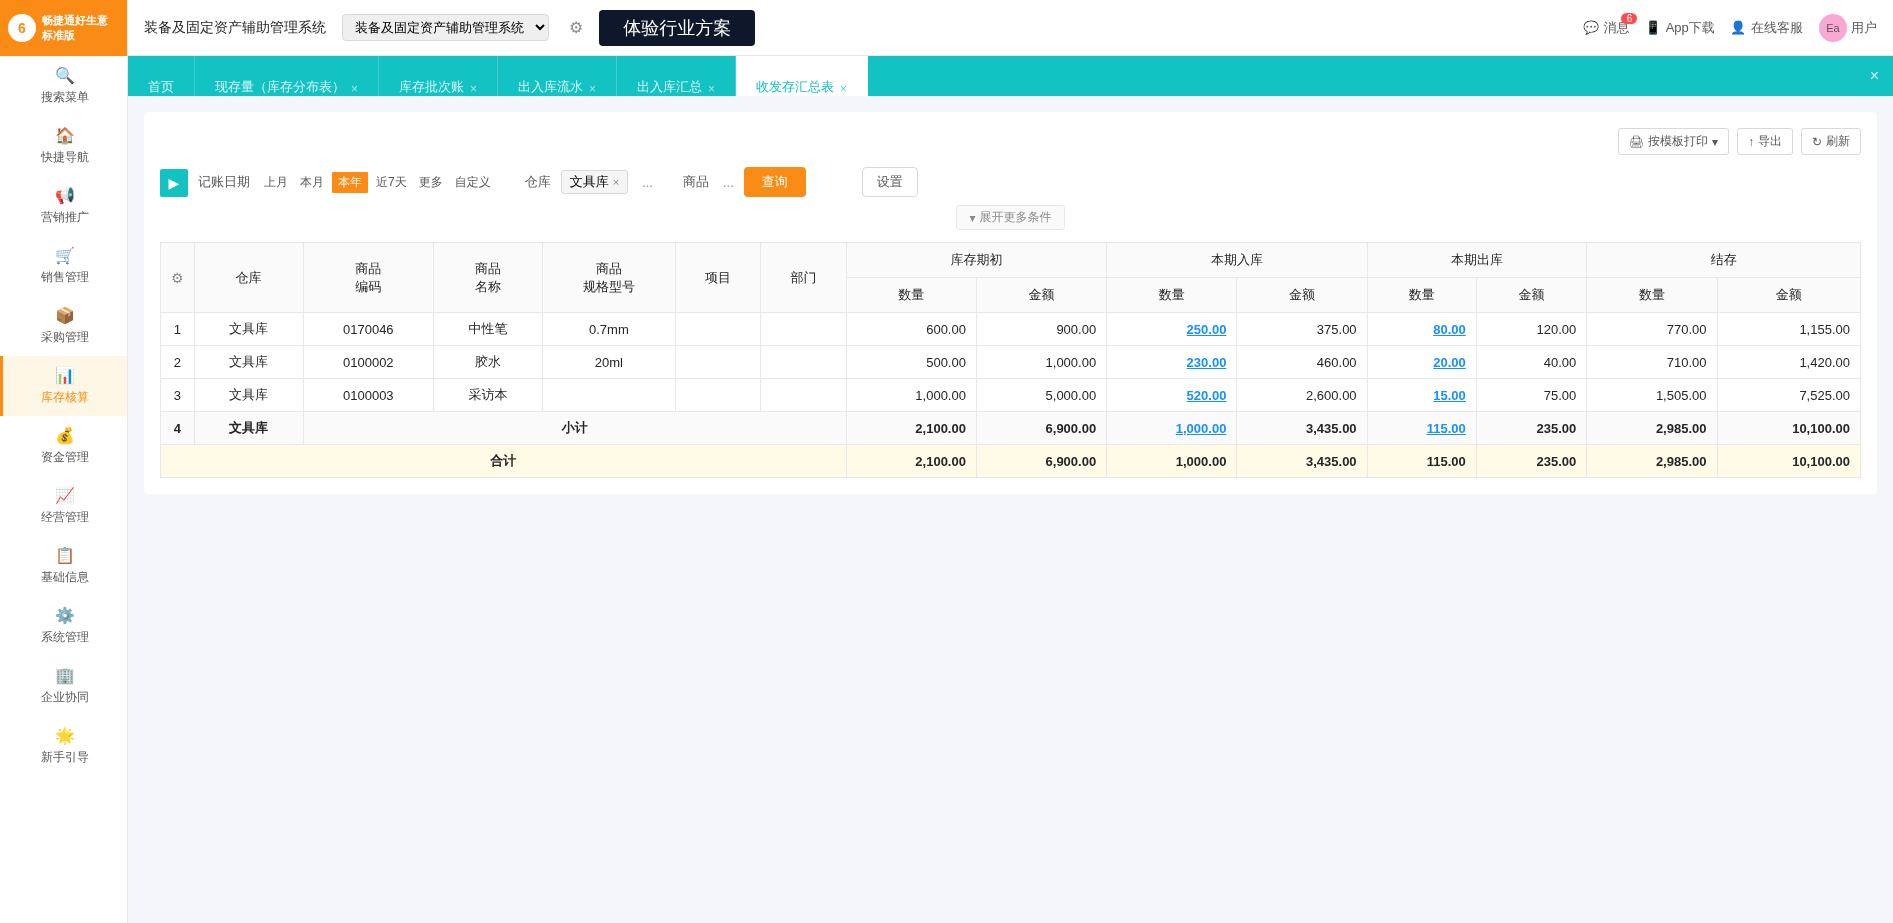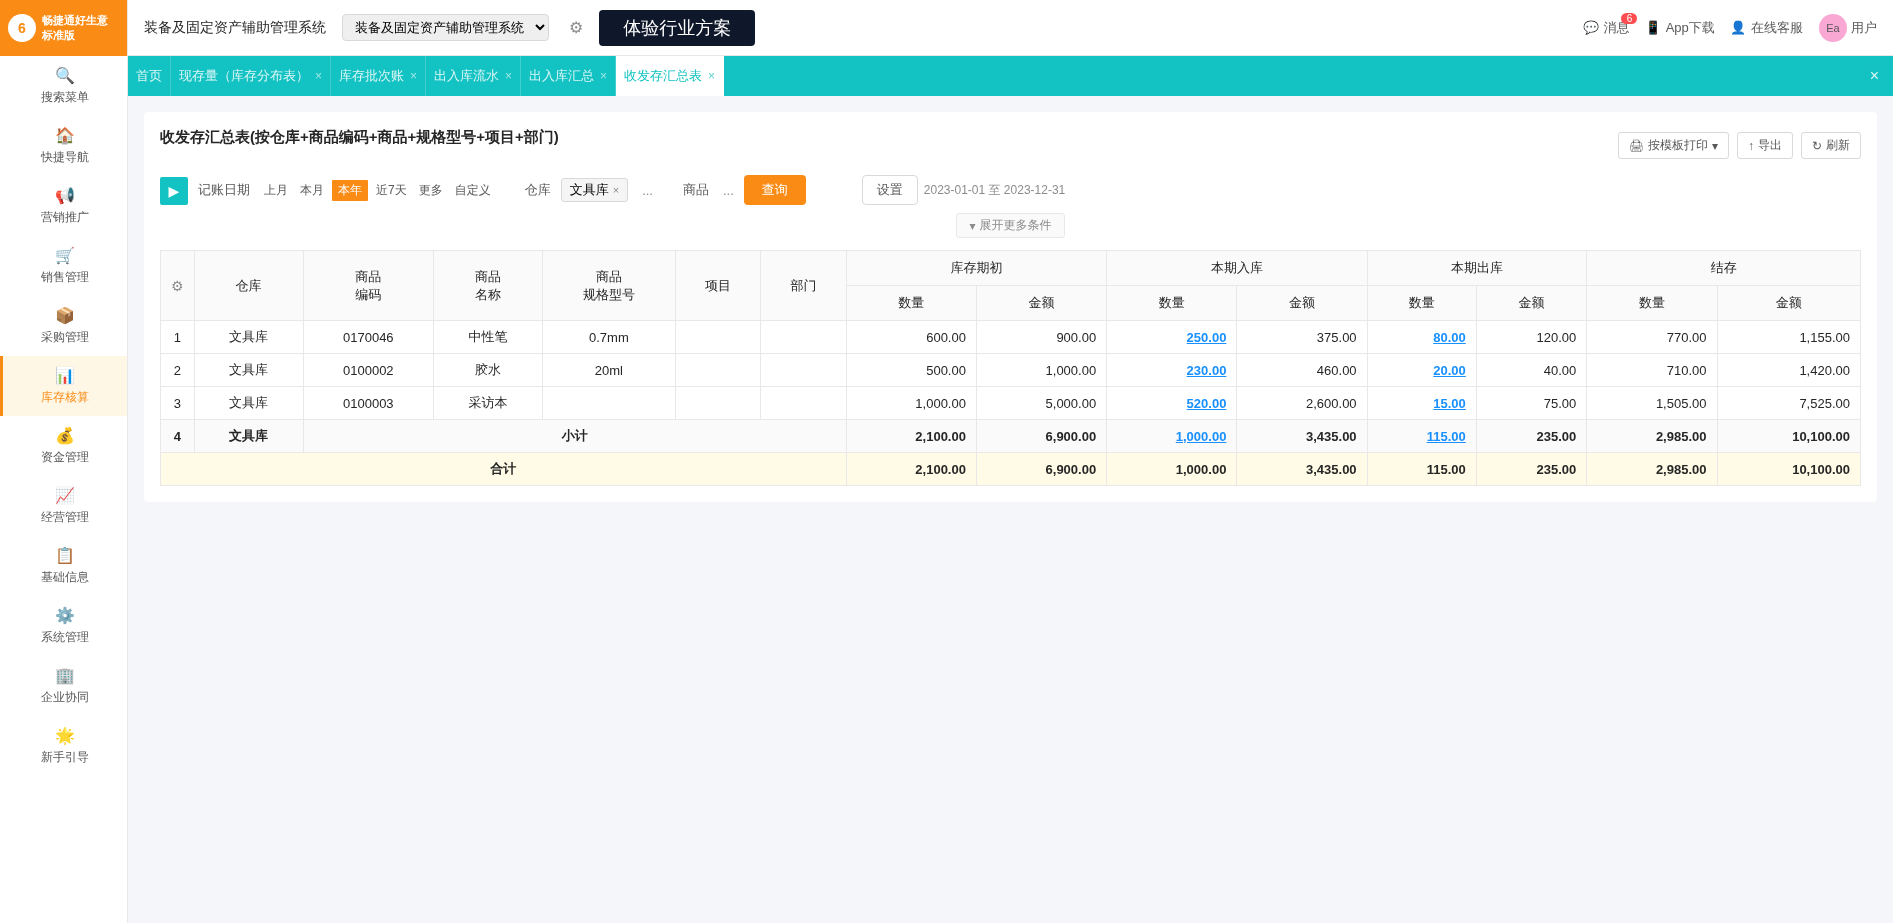--- a/index.html
+++ b/index.html
@@ -24,21 +24,21 @@
     .header-select { border: 1px solid #d9d9d9; border-radius: 4px; padding: 4px 8px; font-size: 13px; }
     .header-gear { color: #8c8c8c; font-size: 16px; cursor: pointer; margin-left: 4px; }
     .experience-btn { background: #0f172a; color: #fff; border: none; border-radius: 4px; padding: 6px 24px; font-size: 18px; cursor: pointer; }
     .header-right { margin-left: auto; display: flex; align-items: center; gap: 16px; color: #595959; font-size: 13px; }
     .header-right .badge-item { display: flex; align-items: center; gap: 4px; cursor: pointer; position: relative; }
     .badge { background: #ff4d4f; color: #fff; font-size: 10px; border-radius: 8px; padding: 0 4px; min-width: 16px; text-align: center; position: absolute; top: -6px; right: -8px; }
     .user-avatar { width: 28px; height: 28px; background: #f9a8d4; border-radius: 50%; display: flex; align-items: center; justify-content: center; font-size: 11px; color: #595959; }
 
     
     .tab-bar { background: #13c2c2; display: flex; align-items: center; padding: 0; height: 40px; }
-    .tab-item { display: flex; align-items: center; padding: 0 8px; height: 40px; cursor: pointer; color: rgba(255,255,255,0.85); font-size: 13px; gap: 6px; border-right: 1px solid rgba(255,255,255,0.2); }
+    .tab-item { display: flex; align-items: flex-end; padding: 0 20px; height: 40px; cursor: pointer; color: rgba(255,255,255,0.85); font-size: 13px; gap: 6px; border-right: 1px solid rgba(255,255,255,0.2); }
     .tab-item.active { background: #fff; color: #13c2c2; font-weight: 500; }
     .tab-close { font-size: 12px; color: inherit; opacity: 0.7; }
     .tab-bar-close { margin-left: auto; padding: 0 14px; color: rgba(255,255,255,0.85); cursor: pointer; font-size: 16px; }
 
     
     .content { flex: 1; overflow-y: auto; padding: 16px; background: #f5f6fa; }
 
     
     .page-card { background: #fff; border-radius: 4px; padding: 16px; }
     .page-title { font-size: 15px; font-weight: bold; color: #262626; margin-bottom: 16px; }
@@ -189,21 +189,20 @@
         <span>收发存汇总表</span>
         <span class="tab-close">×</span>
       </div>
       <div class="tab-bar-close">×</div>
     </div>
 
   <div class="content">
     <div class="page-card">
 
       <div style="display:flex; align-items:center; margin-bottom:12px;">
-        <span class="page-title">收发存汇总表(按仓库+商品编码+商品+规格型号+项目+部门)</span>
         <div style="margin-left:auto; display:flex; align-items:center; gap:8px;">
           <button class="toolbar-btn" style="border:1px solid #d9d9d9; border-radius:3px; background:#fff; padding:4px 10px; font-size:12px; display:flex; align-items:center; gap:4px;">
             <span>🖨</span>
             <span>按模板打印</span>
             <span>▾</span>
           </button>
           <button class="toolbar-btn" style="border:1px solid #d9d9d9; border-radius:3px; background:#fff; padding:4px 10px; font-size:12px; display:flex; align-items:center; gap:4px;">
             <span>↑</span>
             <span>导出</span>
           </button>
@@ -232,23 +231,20 @@
               <span>文具库</span>
               <span class="tag-close">×</span>
             </div>
             <span class="filter-more">...</span>
             <span style="color:#595959; font-size:13px; margin-left:20px;">商品</span>
             <span class="filter-more">...</span>
             <div style="margin-left:auto; display:flex; gap:8px;">
               <button class="query-btn">查询</button>
               <button class="settings-btn">设置</button>
             </div>
-          </div>
-          <div style="display:flex; align-items:center; gap:4px;">
-            <span style="color:#8c8c8c; font-size:12px;">2023-01-01 至 2023-12-31</span>
           </div>
         </div>
       </div>
 
       <div class="expand-row">
         <button class="expand-more-btn">
           <span>▾</span>
           <span>展开更多条件</span>
         </button>
       </div>

